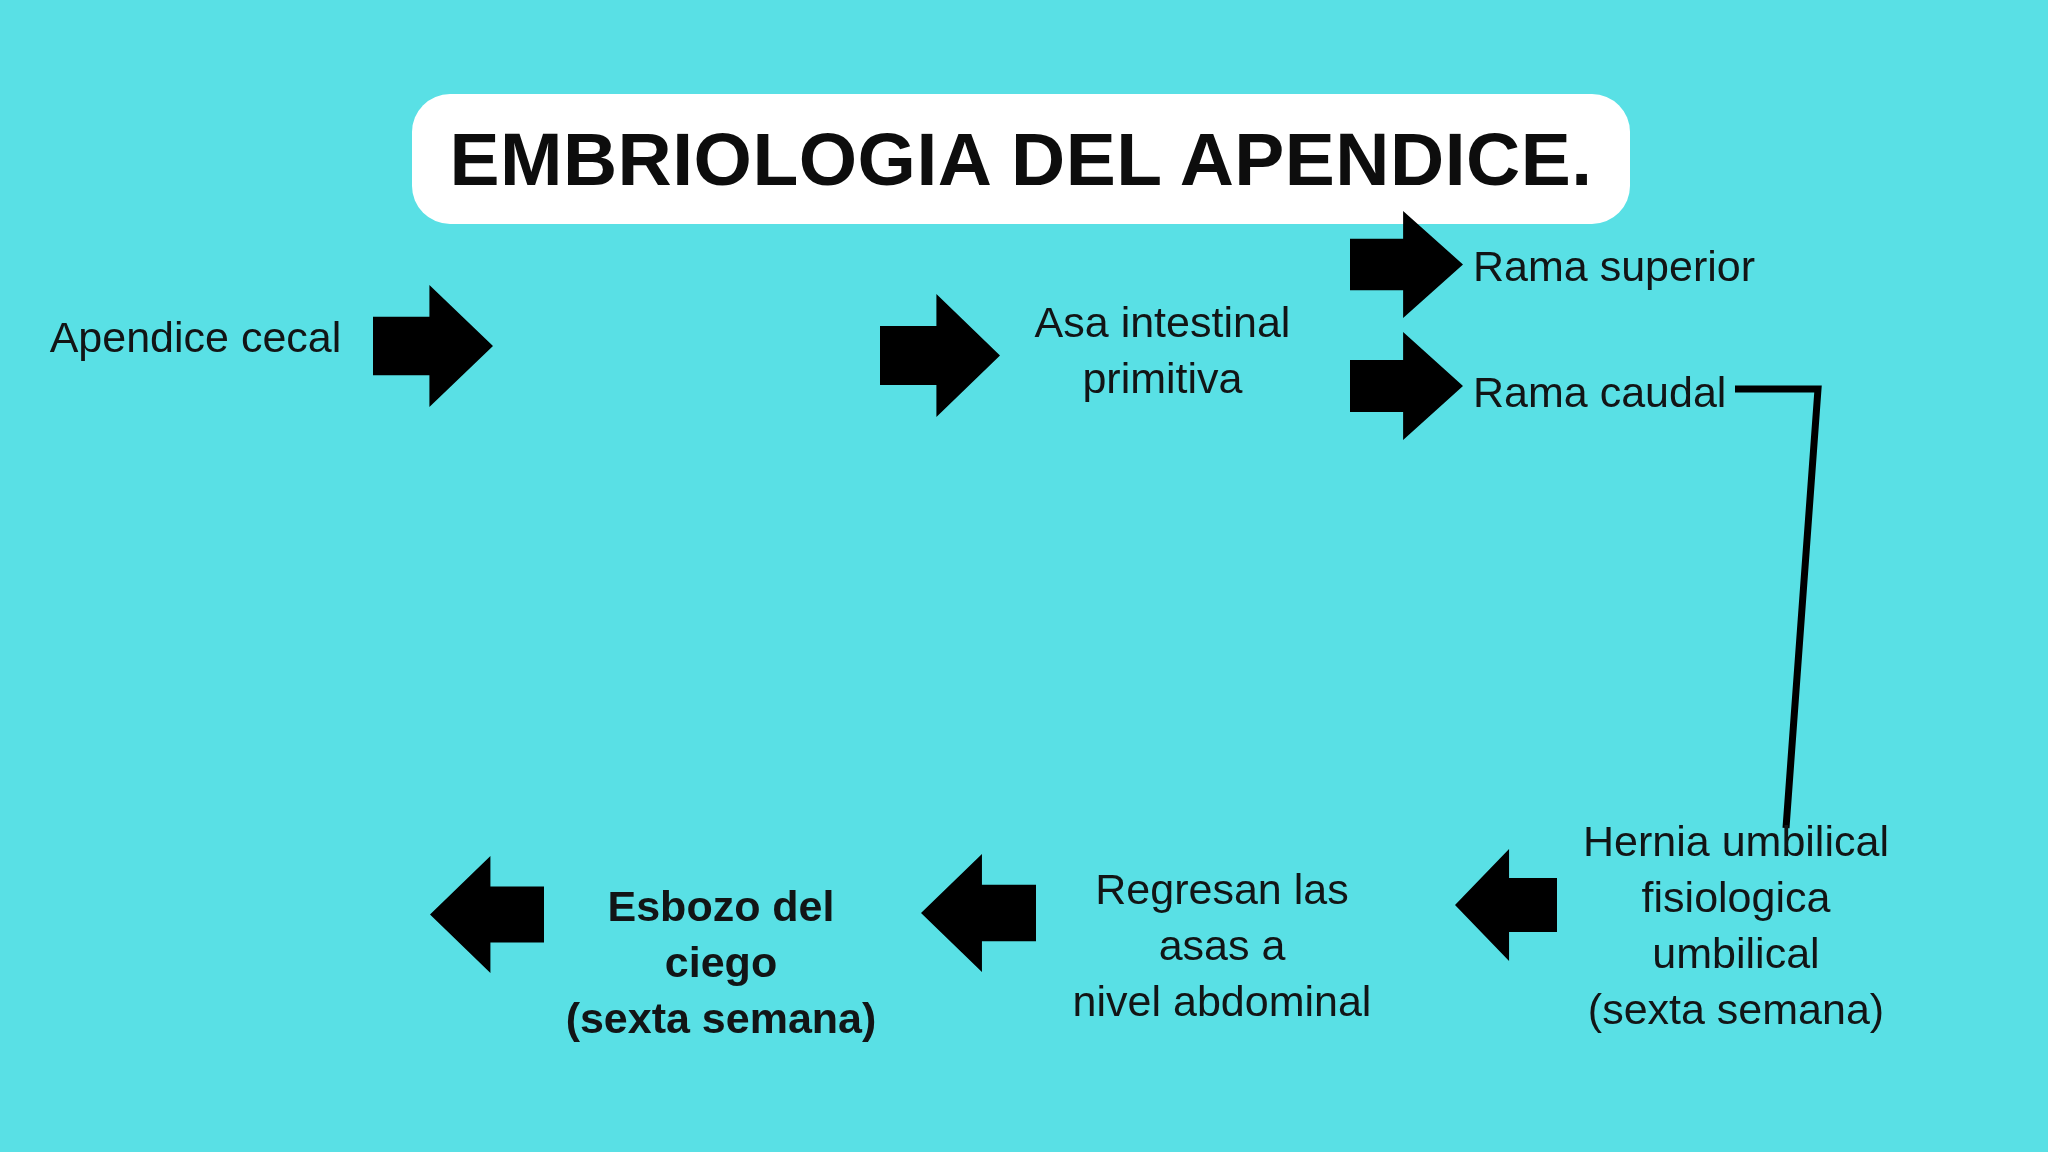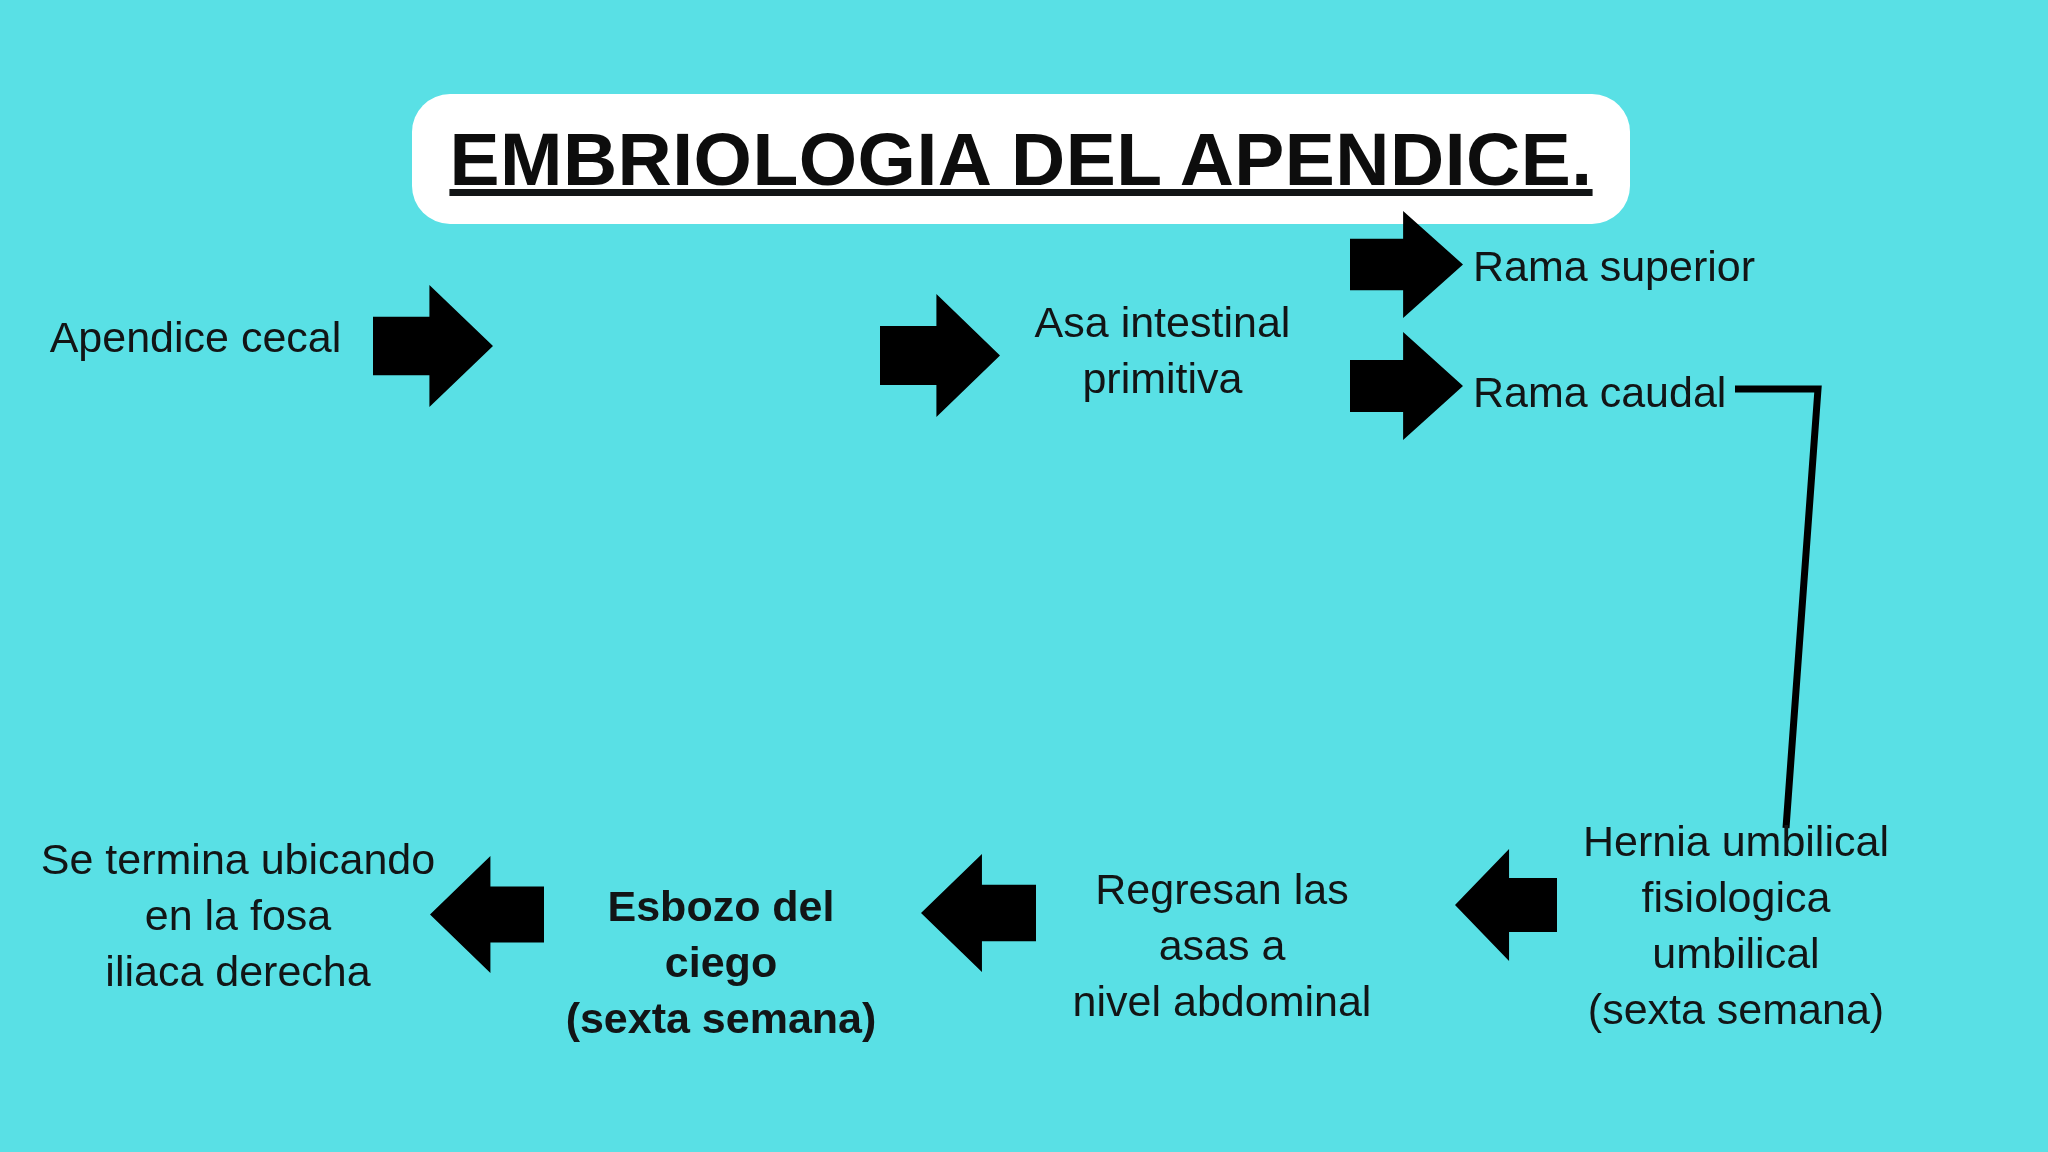--- a/index.html
+++ b/index.html
@@ -22,21 +22,20 @@
     left: 412px;
     top: 94px;
     width: 1218px;
     height: 130px;
     background: var(--title-bg, #ffffff);
     border-radius: 38px;
     display: flex;
     align-items: center;
     justify-content: center;
     z-index: 1;
-    text-decoration: underline;
   }
   .title-text {
     font-size: 75px;
     font-weight: 800;
     letter-spacing: 0.5px;
     color: var(--title-ink, #0d0d0d);
     white-space: nowrap;
   }
 
   
@@ -133,17 +132,14 @@
   <div class="node" id="node-regresan">Regresan las asas a
 nivel abdominal</div>
 
   <div class="arrow left" id="arrow-6"></div>
 
   <div class="node" id="node-esbozo">Esbozo del ciego
 (sexta semana)</div>
 
   <div class="arrow left" id="arrow-7"></div>
 
-  <div class="node" id="node-setermina">Se termina ubicando
-en la fosa
-iliaca derecha</div>
 
 </div>
 
 </body></html>

